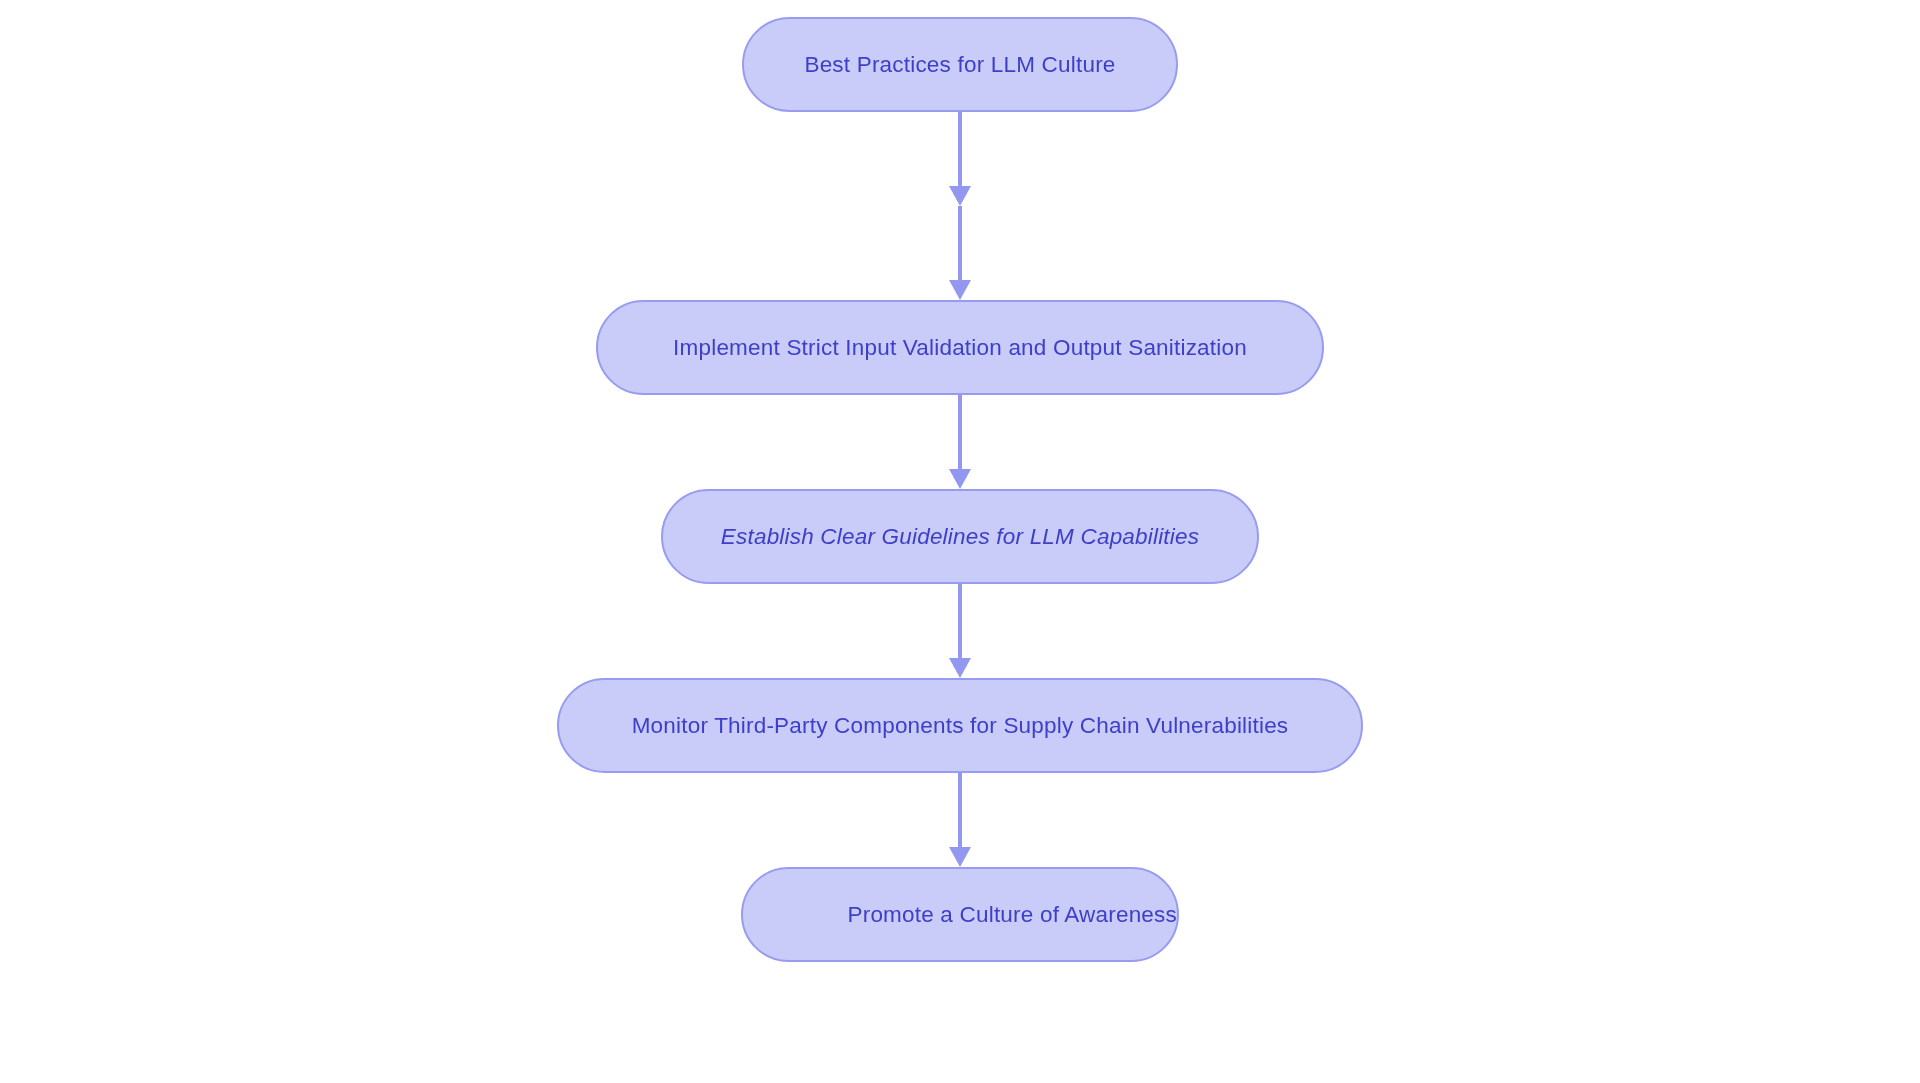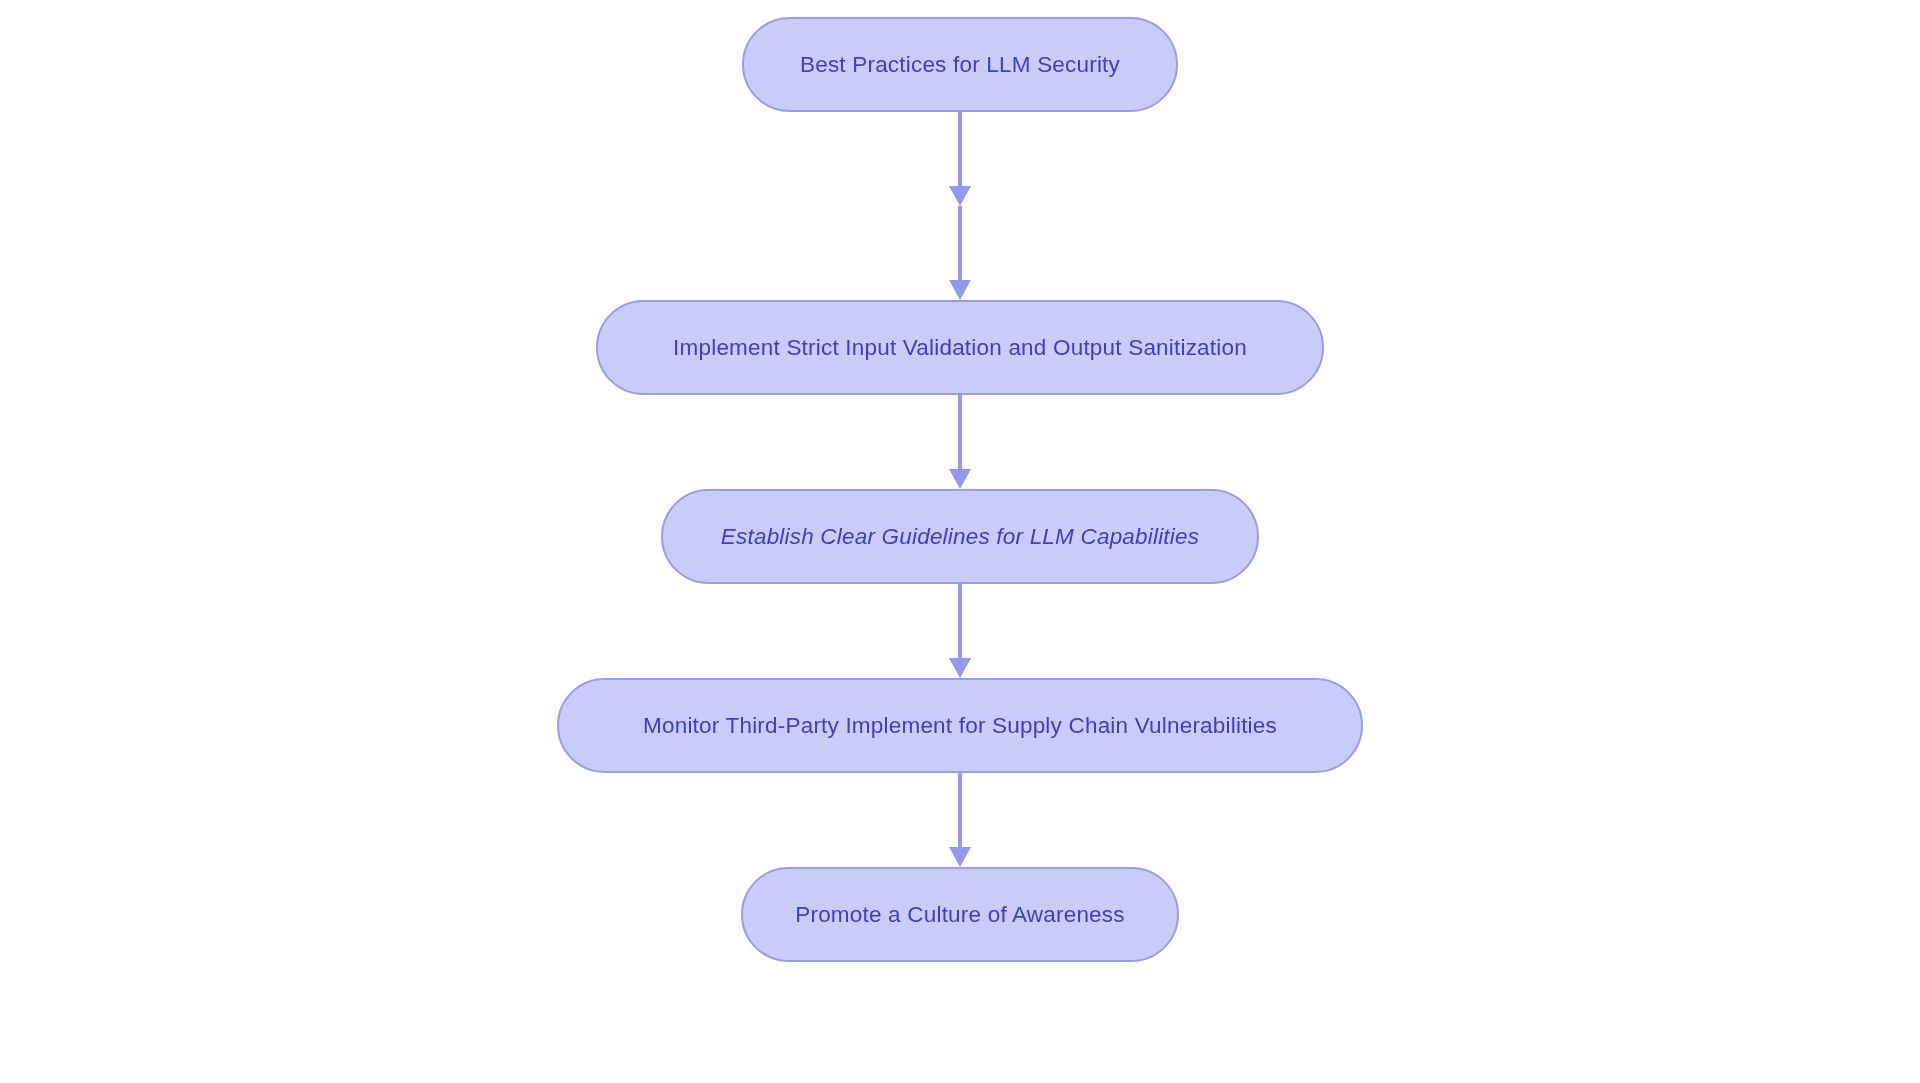--- a/index.html
+++ b/index.html
@@ -41,21 +41,21 @@
     font-size: 22.5px;
     font-weight: 500;
     letter-spacing: 0.2px;
     white-space: nowrap;
   }
   .n0 { width: 436px; }
   .n1 { width: 528px; }
   .n2 { width: 728px; }
   .n3 { width: 598px; font-style: italic; }
   .n4 { width: 806px; }
-  .n5 { width: 438px; }
+  .n5 { width: 438px; justify-content: flex-end; }
   .connector {
     height: 94px;
     display: flex;
     flex-direction: column;
     align-items: center;
     flex: 0 0 auto;
   }
   .connector-line {
     width: 4px;
     flex: 1 1 auto;
@@ -69,21 +69,21 @@
     border-top: 20px solid var(--arrow);
     margin-top: -1px;
   }
 </style>
 </head>
 <body>
 
 <div class="canvas">
 
   <div class="node n0">
-    <span>Best Practices for LLM Security</span>
+    <span>Best Practices for LLM Culture</span>
   </div>
 
   <div class="connector">
     <div class="connector-line"></div>
     <div class="connector-head"></div>
   </div>
 
 
   <div class="connector">
     <div class="connector-line"></div>
@@ -102,21 +102,21 @@
   <div class="node n3">
     <span>Establish Clear Guidelines for LLM Capabilities</span>
   </div>
 
   <div class="connector">
     <div class="connector-line"></div>
     <div class="connector-head"></div>
   </div>
 
   <div class="node n4">
-    <span>Monitor Third-Party Implement for Supply Chain Vulnerabilities</span>
+    <span>Monitor Third-Party Components for Supply Chain Vulnerabilities</span>
   </div>
 
   <div class="connector">
     <div class="connector-line"></div>
     <div class="connector-head"></div>
   </div>
 
   <div class="node n5">
     <span>Promote a Culture of Awareness</span>
   </div>

